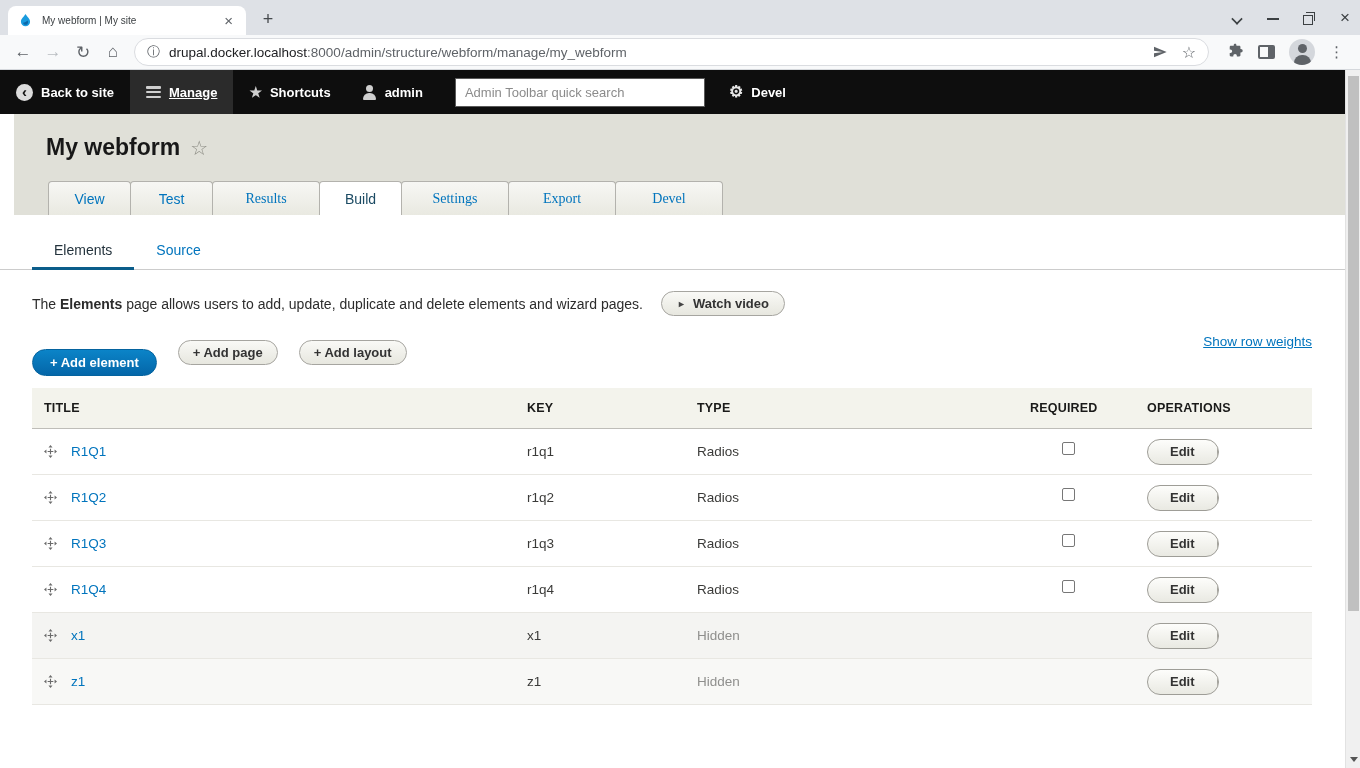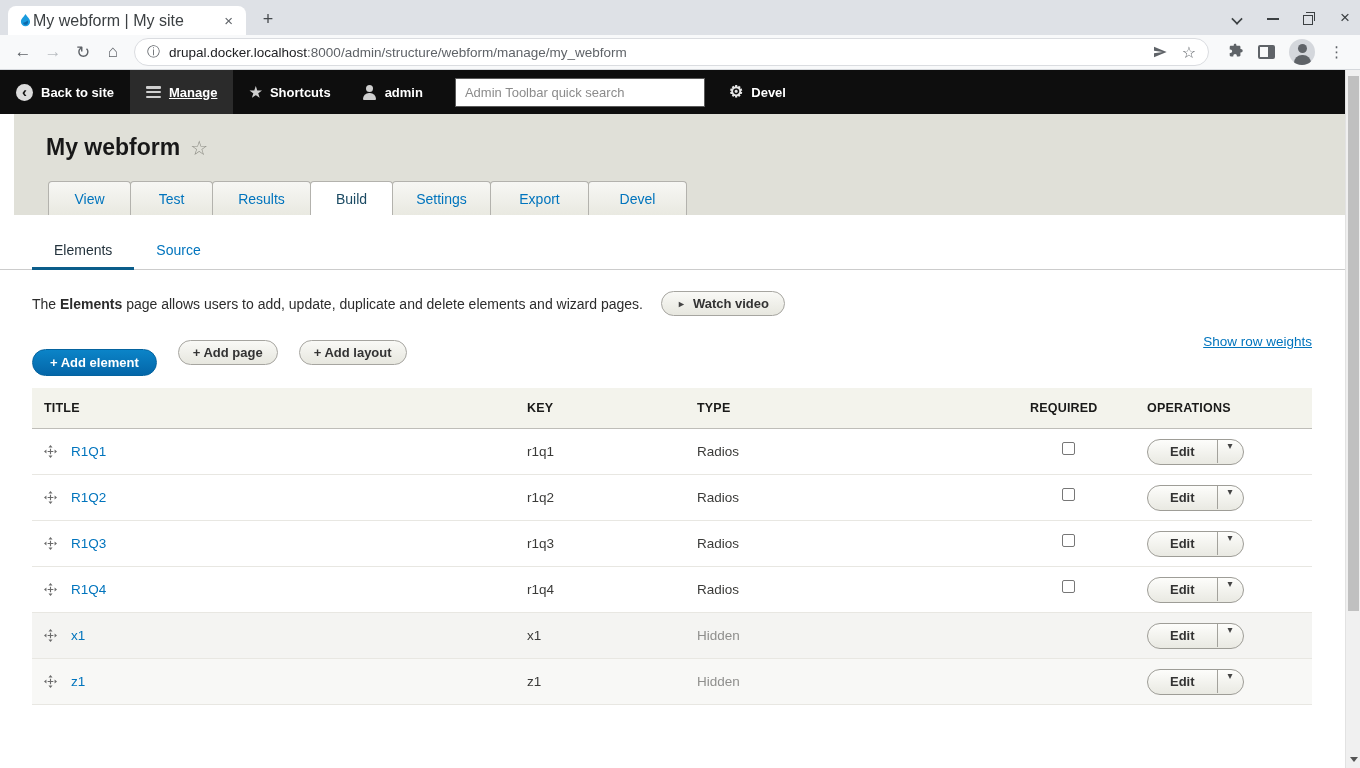--- a/index.html
+++ b/index.html
@@ -4,21 +4,21 @@
 <style>
   * { margin:0; padding:0; box-sizing:border-box; }
   html,body { width:1360px; height:768px; overflow:hidden; }
   body { font-family:"Liberation Sans", sans-serif; background:#fff; position:relative; }
 
   
   .tabbar { height:35px; background:#dee1e6; position:relative; }
   .browser-tab { position:absolute; left:8px; top:6px; width:238px; height:29px;
     background:#fff; border-radius:8px 8px 0 0; display:flex; align-items:center; padding:0 10px; }
   .favicon { width:15px; height:15px; flex:0 0 auto; }
-  .tab-title { font-size:16px; color:#3c4043; flex:1; white-space:nowrap; overflow:hidden; }
+  .tab-title { font-size:10px; color:#3c4043; margin-left:9px; flex:1; white-space:nowrap; overflow:hidden; }
   .tab-close { font-size:15px; color:#5f6368; padding:0 3px; cursor:default; }
   .newtab { position:absolute; left:256px; top:8px; width:24px; height:24px; text-align:center;
     font-size:18px; line-height:23px; color:#45494d; border-radius:50%; }
   .win-controls { position:absolute; right:8px; top:0; height:35px; display:flex; align-items:center; gap:22px; }
   .wc { width:14px; height:14px; position:relative; display:inline-block; }
   .wc-chevron::before { content:""; position:absolute; left:2px; top:3px; width:8px; height:8px;
     border-right:2px solid #3c4043; border-bottom:2px solid #3c4043; transform:rotate(45deg) scale(.8); }
   .wc-min::before { content:""; position:absolute; left:1px; top:7px; width:12px; height:2px; background:#3c4043; }
   .wc-restore::before { content:""; position:absolute; left:1px; top:4px; width:8px; height:8px; border:1.5px solid #3c4043; }
   .wc-restore::after { content:""; position:absolute; left:4px; top:1px; width:8px; height:8px;
@@ -68,21 +68,21 @@
 
   
   .page-header { position:absolute; top:114px; left:14px; width:1345px; height:101px; background:#e0e0d8; }
   .page-title-row { display:flex; align-items:center; padding:20px 0 0 32px; }
   .page-title { font-size:23px; font-weight:bold; color:#181818; }
   .fav-star { font-size:20px; color:#8f8f87; margin-left:10px; }
   .primary-tabs { position:absolute; left:34px; bottom:0; display:flex; }
   .ptab { font-size:14px; color:#0074bd; padding:9px 0 8px; width:83px; text-align:center;
     background:linear-gradient(#f7f7f4,#e9e9e1); border:1px solid #b3b2ad; border-bottom:none;
     border-radius:4px 4px 0 0; margin-right:-1px; }
-  .ptab.wide { width:99px; }
+  .ptab.wide { width:108px;font-family:Liberation Serif, serif; }
   .ptab.active { background:#fff; color:#1b4a63; position:relative; z-index:2; }
 
   
   .content { position:absolute; top:215px; left:0; width:1345px; height:639px; background:#fff; overflow:hidden; }
   .subtabs { padding:21px 32px 0; border-bottom:1px solid #ccc; display:flex; }
   .stab { font-size:14px; padding:6px 22px 9px; color:#0074bd; margin-bottom:-1px; }
   .stab.active { color:#24333d; border-bottom:3px solid #0b5d8a; }
   .breadcrumb { margin:26px 32px 0; font-size:13.5px; color:#3b3b39; }
   .breadcrumb a { color:#0074bd; text-decoration:none; }
   .crumb-sep { margin:0 5px; color:#444; }
@@ -107,22 +107,22 @@
   .elements td { padding:0 12px; height:46px; border-bottom:1px solid #e8e7e2; font-size:13.5px;
     color:#3b3b39; vertical-align:middle; }
   tr.row-hidden td { background:#f4f4f2; }
   tr.row-hidden.last td { background:#f8f8f6; }
   tr.row-hidden .type-cell { color:#8f8f8d; }
   .title-cell { display:flex; align-items:center; }
   .drag { margin-right:14px; display:inline-flex; cursor:move; }
   .row-link { color:#0074bd; text-decoration:none; font-size:13.5px; }
   .req-box { appearance:none; -webkit-appearance:none; width:13px; height:13px; border:1px solid #777;
     border-radius:2px; background:#fff; margin-left:32px; display:block; margin-top:-6px; }
-  .edit-btn { display:inline-flex; align-items:flex-start; border:1px solid #9e9d97; border-radius:20em;
-    background:linear-gradient(#fdfdfb,#e9e9e2); overflow:hidden; height:26px; }
+  .edit-btn { display:inline-flex; align-items:flex-end; border:1px solid #9e9d97; border-radius:20em;
+    background:linear-gradient(#fdfdfb,#e9e9e2); overflow:hidden; height:26px;flex-direction:column; }
   .edit-label { padding:4px 22px; font-size:13px; font-weight:bold; color:#333; border-right:1px solid #a3a29c; }
   .edit-caret { width:25px; display:flex; align-items:center; justify-content:center; font-size:10px; color:#444; }
 
   
   .scrollbar { position:absolute; right:0; top:70px; width:15px; height:698px; background:#f0f0f0; border-left:1px solid #e2e2e2; }
   .sb-thumb { position:absolute; left:2px; top:6px; width:11px; height:535px; background:#c0c0c0; }
   .sb-arrow { position:absolute; left:4px; bottom:6px; width:0; height:0;
     border-left:4px solid transparent; border-right:4px solid transparent; border-top:5px solid #555; }
 </style>
 </head>

